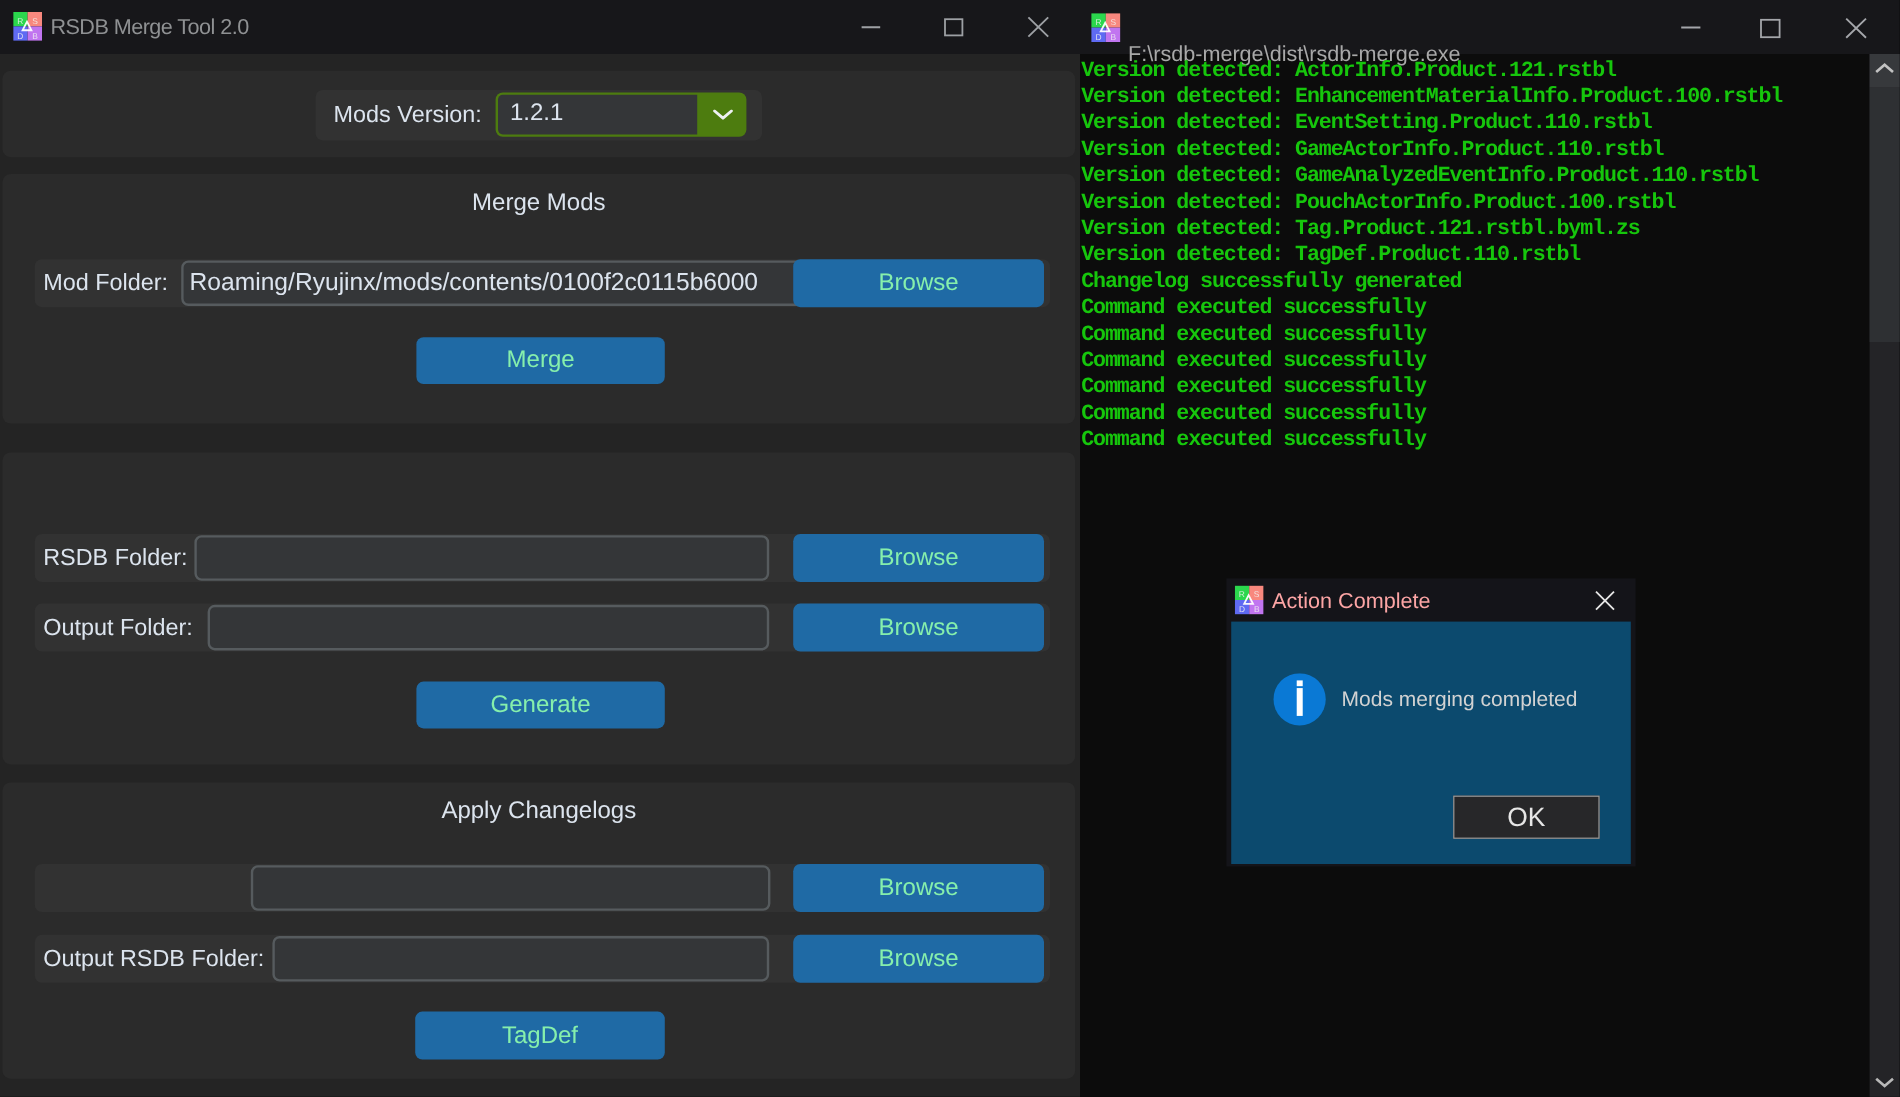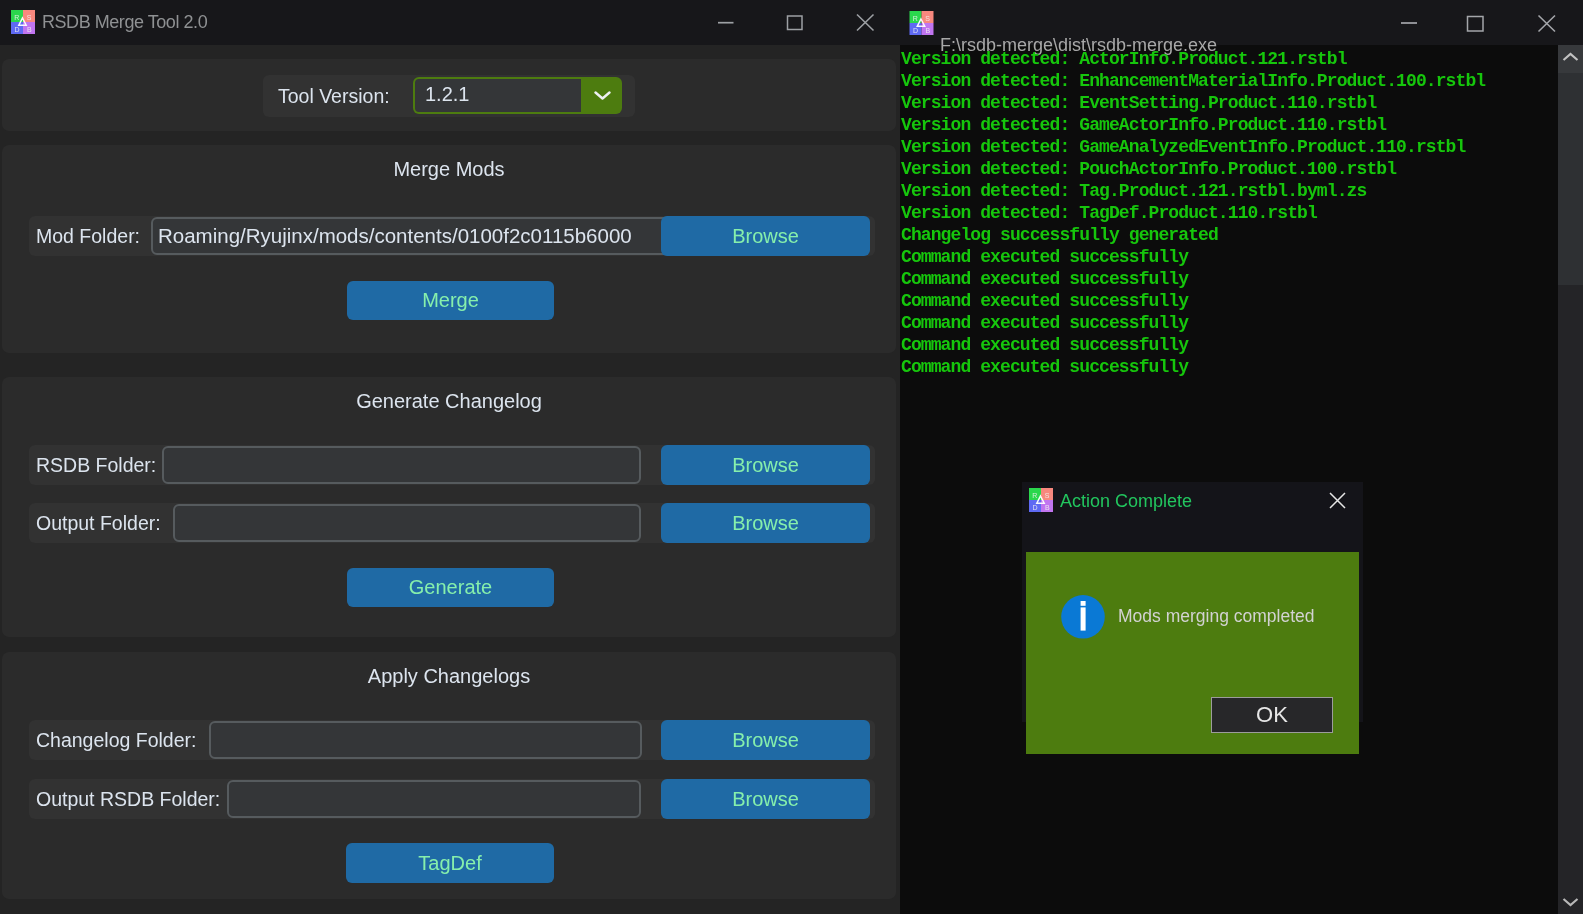--- a/index.html
+++ b/index.html
@@ -17,21 +17,21 @@
   .entry{background:#343638;border:2px solid #565b5e;border-radius:6px;box-sizing:border-box;
          color:#dce4ee;font-size:20px;}
   .btn{background:#1f6aa5;border-radius:6px;color:#86efac;font-size:20px;text-align:center;}
   
   #cwin{left:900px;top:0;width:683px;height:914px;background:#0c0c0c;}
   #ctitle{left:0;top:0;width:683px;height:45px;background:#17171a;}
   #conout{left:1px;top:47.5px;margin:0;font-family:"Liberation Mono",monospace;
           font-size:18px;line-height:22px;font-weight:bold;color:#16c60c;letter-spacing:-0.9px;}
   
   #dlg{left:122px;top:482px;width:341px;height:240px;background:#141419;}
-  #dlgbody{left:4px;top:36px;width:333px;height:202px;background:#4d7c0f;margin-top:34px;}
+  #dlgbody{left:4px;top:36px;width:333px;height:202px;background:#0c4a6e;}
 </style>
 </head>
 <body>
 <div id="lwin" class="abs">
   <div id="ltitle" class="abs">
     <svg class="abs" style="left:11px;top:10px" width="24" height="24" viewBox="0 0 24 24">
       <rect x="0" y="0" width="12" height="12" fill="#2bd74d"></rect>
       <rect x="12" y="0" width="12" height="12" fill="#f8887e"></rect>
       <rect x="0" y="12" width="12" height="12" fill="#5f6af3"></rect>
       <rect x="12" y="12" width="12" height="12" fill="#c175f0"></rect>
@@ -44,56 +44,54 @@
     <div class="abs ttext">RSDB Merge Tool 2.0</div>
     <svg class="abs" style="left:705px;top:0" width="195" height="45">
       <line x1="13" y1="22.7" x2="28.5" y2="22.7" stroke="#9da0a4" stroke-width="1.7"></line>
       <rect x="82.5" y="16" width="14.5" height="13.5" fill="none" stroke="#9da0a4" stroke-width="1.5"></rect>
       <path d="M152 14.5 L168.5 30.5 M168.5 14.5 L152 30.5" stroke="#9da0a4" stroke-width="1.6"></path>
     </svg>
   </div>
 
   <div class="abs panel" style="top:59px;height:72px;">
     <div class="abs" style="left:261px;top:16px;width:372px;height:42px;background:#323232;border-radius:6px;"></div>
-    <div class="abs lbl" style="left:276px;top:17px;">Tool Version:</div>
+    <div class="abs lbl" style="left:276px;top:17px;">Mods Version:</div>
     <div class="abs" style="left:411px;top:18px;width:209px;height:37px;background:#4d7c0f;border-radius:6px;">
       <div class="abs" style="left:2px;top:2px;width:166px;height:33px;background:#343638;border-radius:4px 0 0 4px;"></div>
       <div class="abs" style="left:12px;top:0;height:33px;line-height:34px;font-size:20px;color:#dce4ee;">1.2.1</div>
       <svg class="abs" style="left:181px;top:14px" width="17" height="10">
           <path d="M1.5 1.5 L8.5 7.5 L15.5 1.5" fill="none" stroke="#eef0f2" stroke-width="2.4" stroke-linecap="round" stroke-linejoin="round"></path>
         </svg>
     </div>
   </div>
 
   <div class="abs panel" style="top:145px;height:208px;">
     <div class="abs ptitle" style="top:13px;">Merge Mods</div>
     <div class="abs strip" style="top:71px;"></div>
     <div class="abs lbl" style="left:34px;top:71px;">Mod Folder:</div>
     <div class="abs entry" style="left:149px;top:72px;width:566px;height:38px;line-height:34px;padding-left:5px;font-size:20.5px;">Roaming/Ryujinx/mods/contents/0100f2c0115b6000</div>
     <div class="abs btn" style="left:659px;top:71px;width:209px;height:40px;line-height:40px;">Browse</div>
     <div class="abs btn" style="left:345px;top:136px;width:207px;height:39px;line-height:39px;">Merge</div>
   </div>
 
   <div class="abs panel" style="top:377px;height:260px;">
-    <div class="abs ptitle" style="top:13px;">Generate Changelog</div>
     <div class="abs strip" style="top:68px;"></div>
     <div class="abs lbl" style="left:34px;top:68px;">RSDB Folder:</div>
     <div class="abs entry" style="left:160px;top:69px;width:479px;height:38px;"></div>
     <div class="abs btn" style="left:659px;top:68px;width:209px;height:40px;line-height:40px;">Browse</div>
     <div class="abs strip" style="top:126px;"></div>
     <div class="abs lbl" style="left:34px;top:126px;">Output Folder:</div>
     <div class="abs entry" style="left:171px;top:127px;width:468px;height:38px;"></div>
     <div class="abs btn" style="left:659px;top:126px;width:209px;height:40px;line-height:40px;">Browse</div>
     <div class="abs btn" style="left:345px;top:191px;width:207px;height:39px;line-height:39px;">Generate</div>
   </div>
 
   <div class="abs panel" style="top:652px;height:247px;">
     <div class="abs ptitle" style="top:13px;">Apply Changelogs</div>
     <div class="abs strip" style="top:68px;"></div>
-    <div class="abs lbl" style="left:34px;top:68px;">Changelog Folder:</div>
     <div class="abs entry" style="left:207px;top:69px;width:433px;height:38px;"></div>
     <div class="abs btn" style="left:659px;top:68px;width:209px;height:40px;line-height:40px;">Browse</div>
     <div class="abs strip" style="top:127px;"></div>
     <div class="abs lbl" style="left:34px;top:127px;">Output RSDB Folder:</div>
     <div class="abs entry" style="left:225px;top:128px;width:414px;height:38px;"></div>
     <div class="abs btn" style="left:659px;top:127px;width:209px;height:40px;line-height:40px;">Browse</div>
     <div class="abs btn" style="left:344px;top:191px;width:208px;height:40px;line-height:40px;">TagDef</div>
   </div>
 </div>
 
@@ -150,21 +148,21 @@
       <rect x="0" y="0" width="12" height="12" fill="#2bd74d"></rect>
       <rect x="12" y="0" width="12" height="12" fill="#f8887e"></rect>
       <rect x="0" y="12" width="12" height="12" fill="#5f6af3"></rect>
       <rect x="12" y="12" width="12" height="12" fill="#c175f0"></rect>
       <text x="5.9" y="9.8" font-size="7" fill="#f2f2f2" opacity="0.85" text-anchor="middle" font-family="Liberation Sans">R</text>
       <text x="18.2" y="9.6" font-size="7" fill="#f2f2f2" opacity="0.85" text-anchor="middle" font-family="Liberation Sans">S</text>
       <text x="6" y="22.2" font-size="7" fill="#f2f2f2" opacity="0.85" text-anchor="middle" font-family="Liberation Sans">D</text>
       <text x="18.3" y="22.2" font-size="7" fill="#f2f2f2" opacity="0.85" text-anchor="middle" font-family="Liberation Sans">B</text>
       <path d="M11.5 8 L15.2 15.2 L7.8 15.2 Z" fill="none" stroke="#ffffff" stroke-width="1.5" opacity="0.95"></path>
     </svg>
-    <div class="abs" style="left:38px;top:1px;height:36px;line-height:36px;font-size:18px;color:#22c55e;">Action Complete</div>
+    <div class="abs" style="left:38px;top:1px;height:36px;line-height:36px;font-size:18px;color:#fca5a5;">Action Complete</div>
     <svg class="abs" style="left:307px;top:10px" width="17" height="17">
         <path d="M1 1 L16 16 M16 1 L1 16" stroke="#e6e6e6" stroke-width="1.5"></path>
       </svg>
     <div id="dlgbody" class="abs">
       <svg class="abs" style="left:35px;top:43px" width="44" height="44">
         <circle cx="22" cy="21.8" r="21.8" fill="#0a79d5"></circle>
         <rect x="19.6" y="6" width="5" height="4.8" fill="#fff"></rect>
         <rect x="19.6" y="12.4" width="5" height="23.2" fill="#fff"></rect>
       </svg>
       <div class="abs" style="left:92px;top:0;height:128px;line-height:128px;font-size:17.5px;color:#d2d2d2;">Mods merging completed</div>

